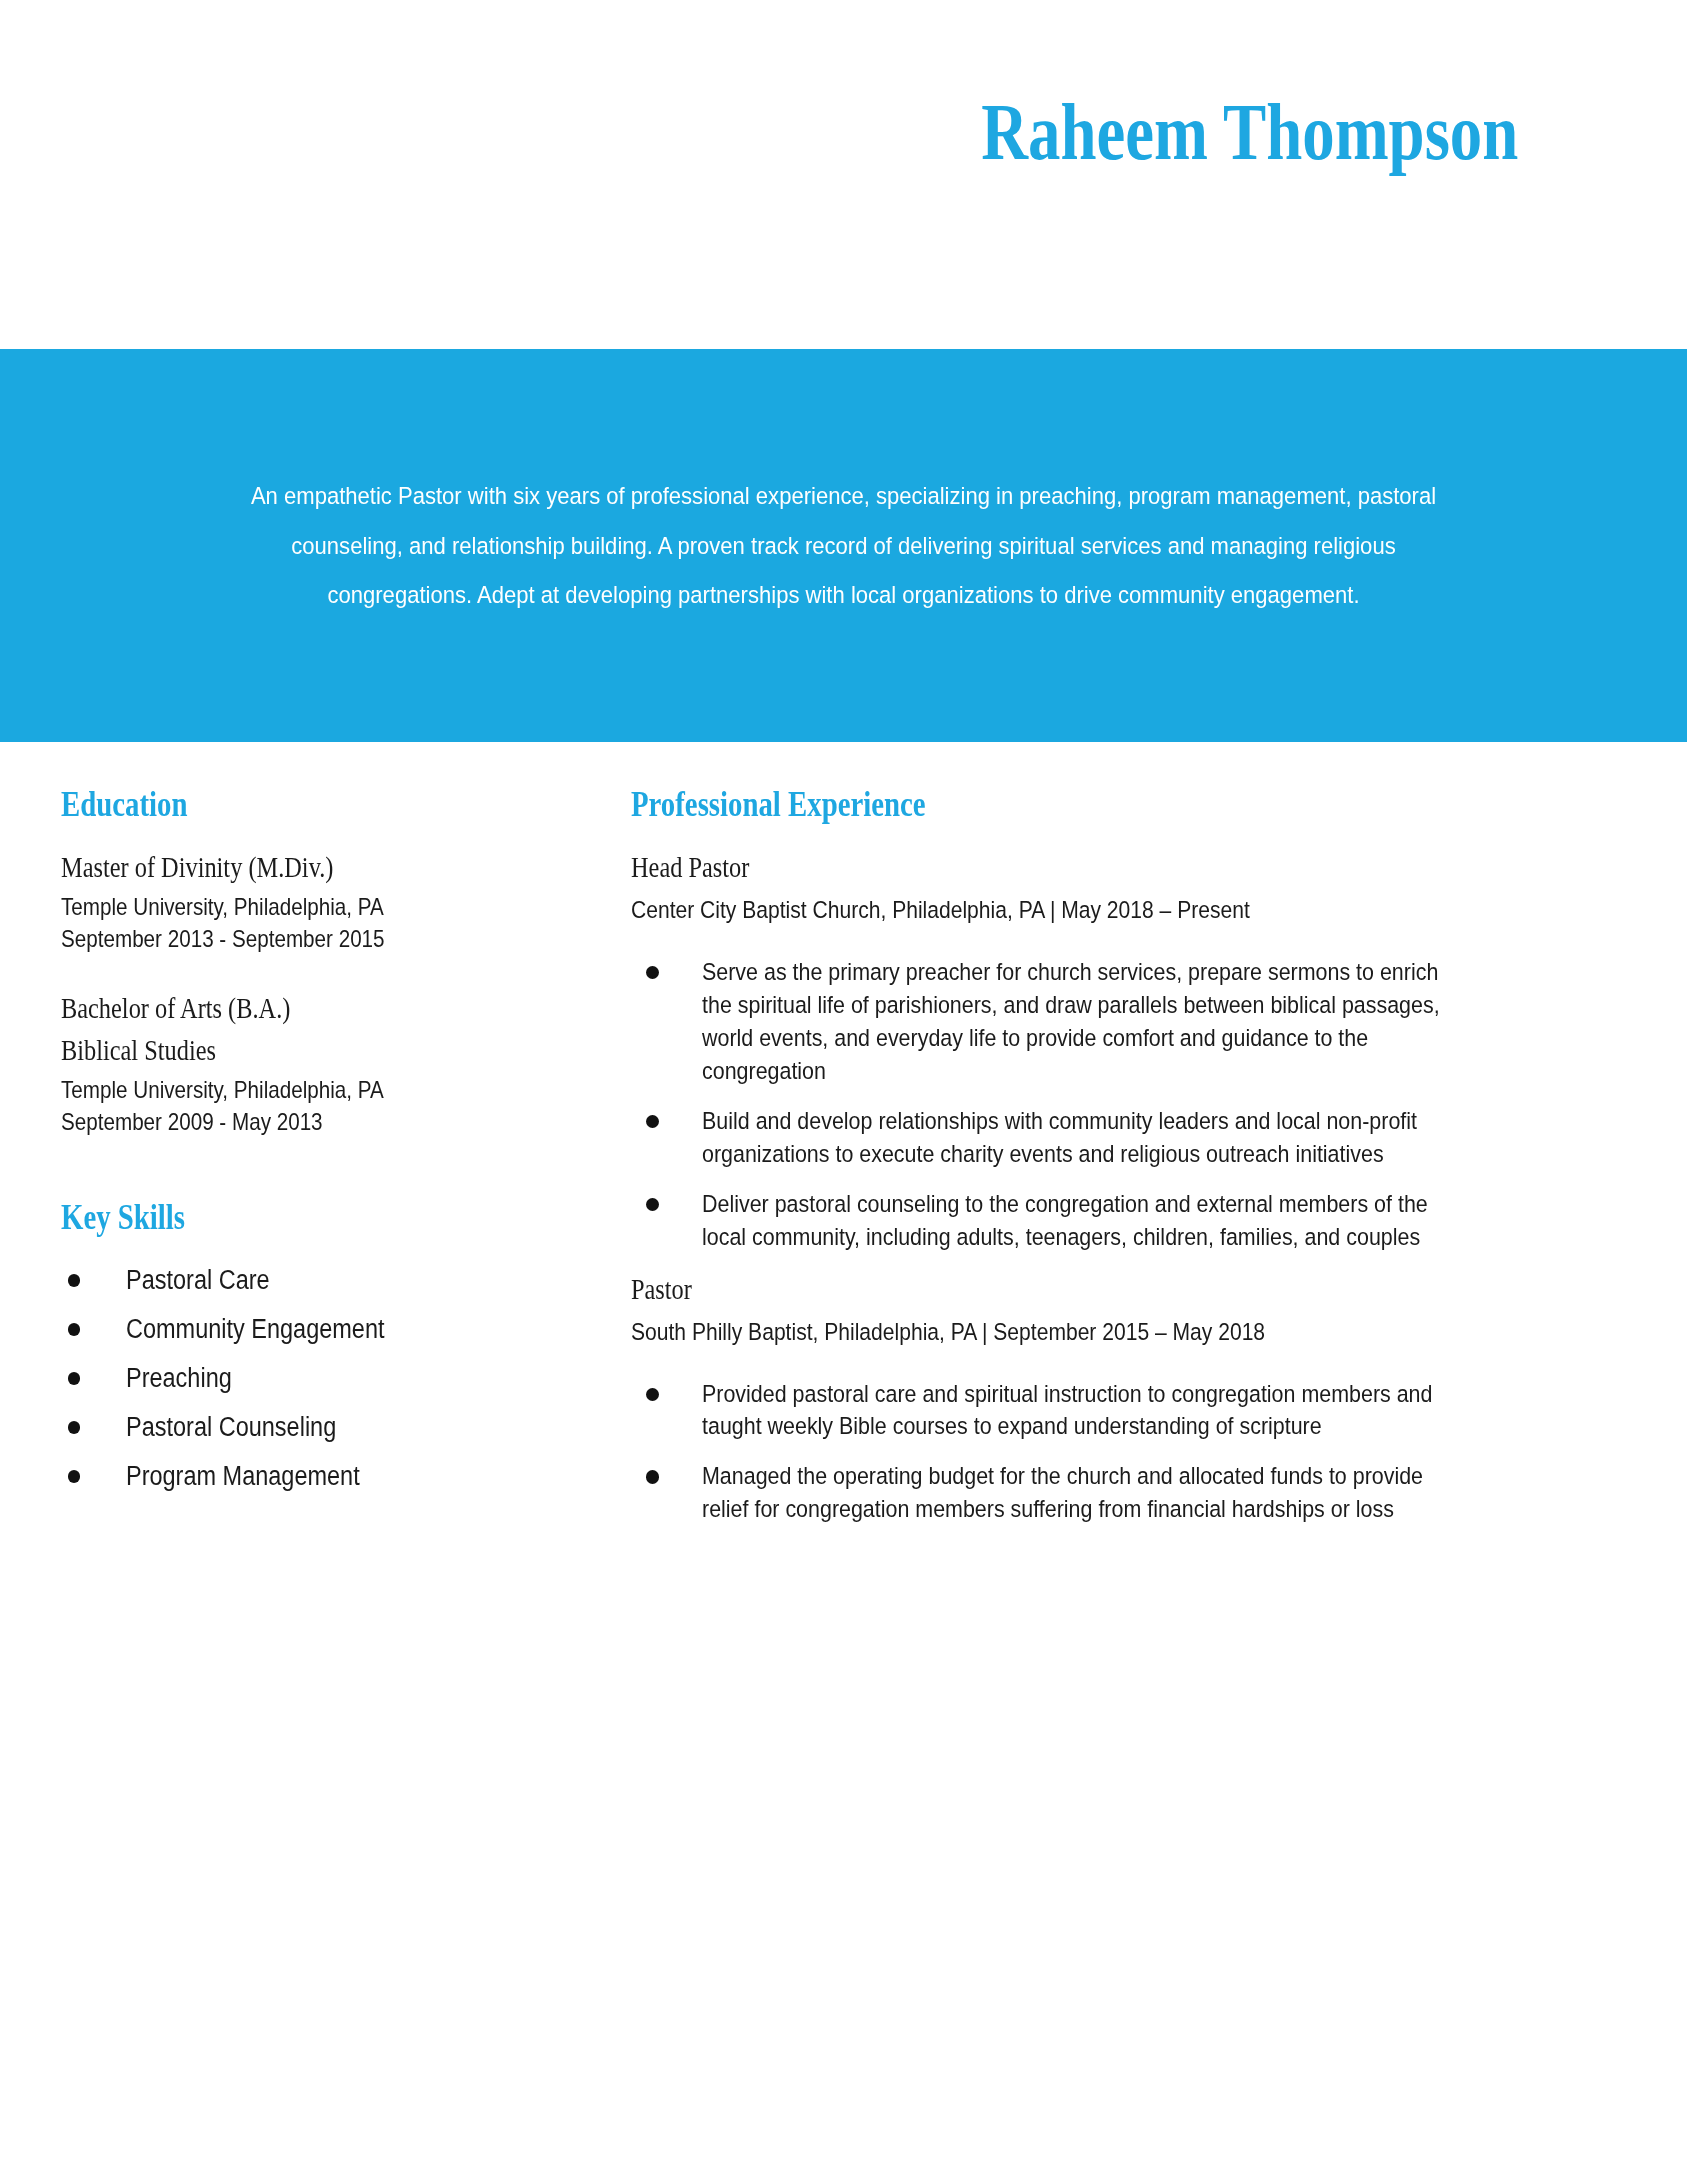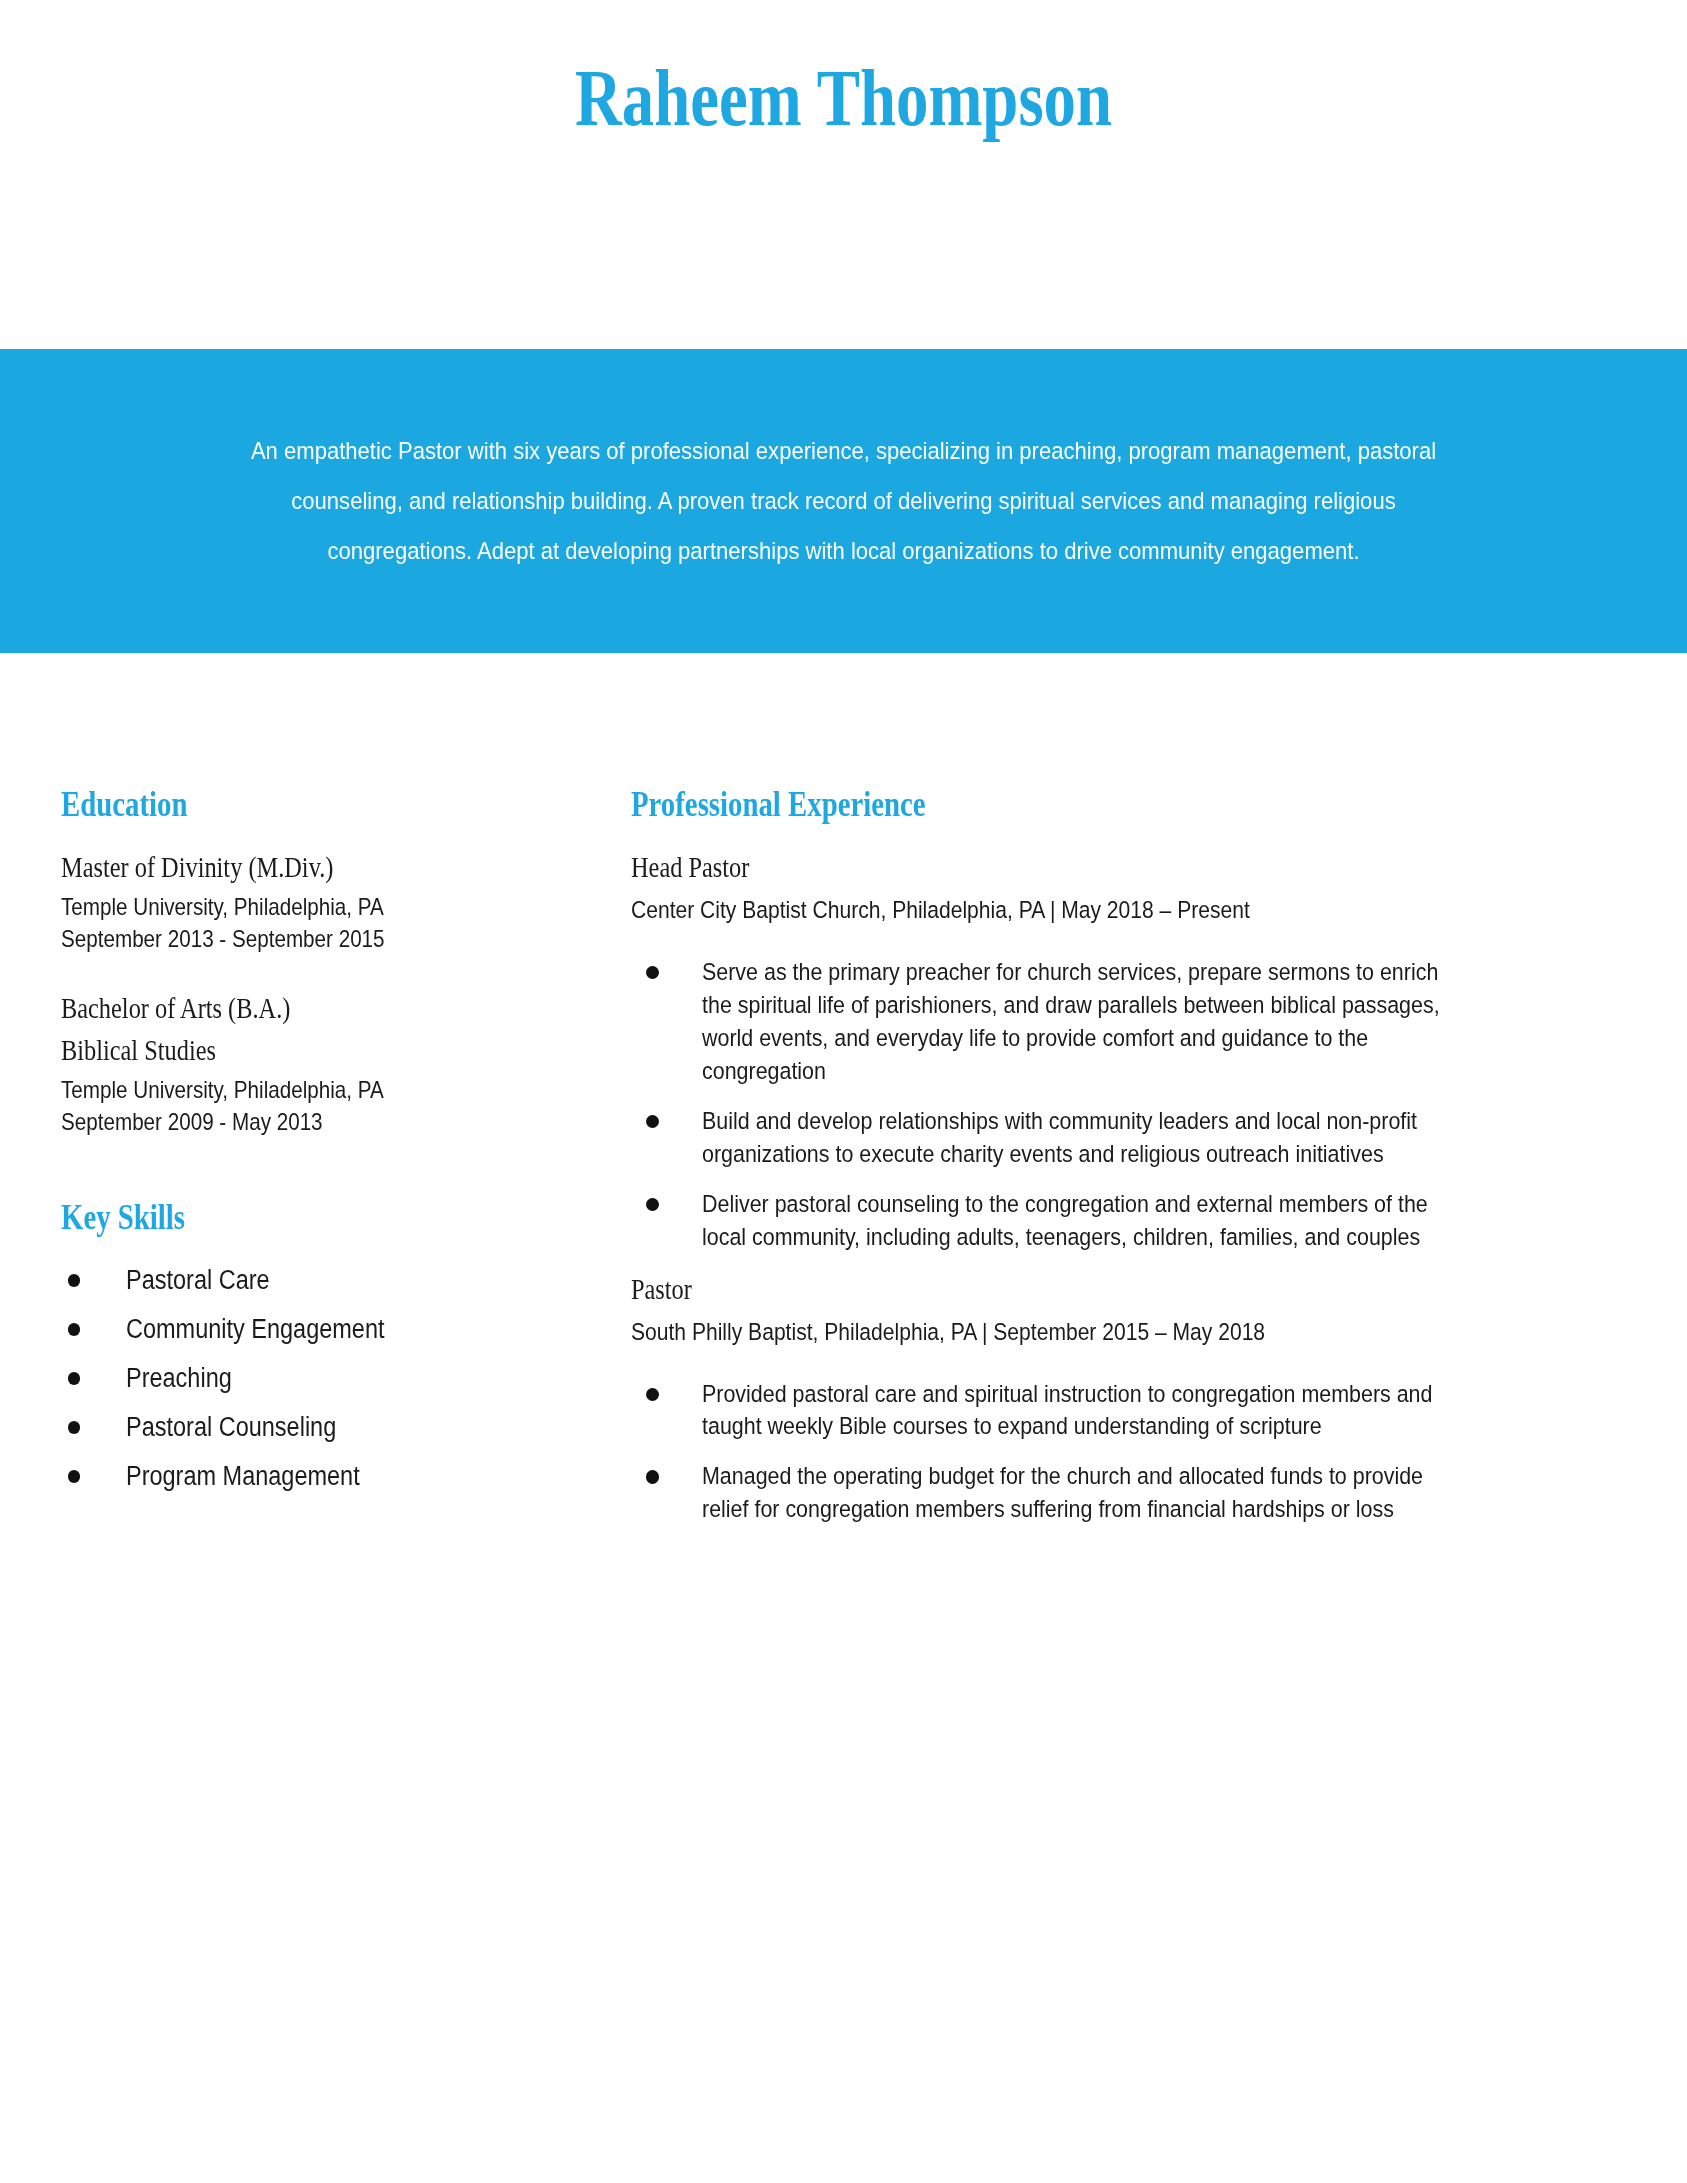--- a/index.html
+++ b/index.html
@@ -17,22 +17,22 @@
   .page {
     position: relative;
     width: 1687px;
     height: 2183px;
     background: #ffffff;
     overflow: hidden;
   }
 
   
   .header {
-    padding-top: 58px;
-    text-align: center;
+    padding-top: 92px;
+    text-align: right;
   }
   .name {
     font-family: "Liberation Serif", "DejaVu Serif", serif;
     font-weight: bold;
     font-size: 81px;
     line-height: 1.0;
     letter-spacing: 0px;
     color: #1EA7E1;
     transform: scaleX(0.80);
     transform-origin: center center;
@@ -51,21 +51,21 @@
     transform-origin: center center;
     white-space: nowrap;
   }
 
   
   .summary-banner {
     position: absolute;
     left: 0;
     top: 349px;
     width: 1687px;
-    height: 304px;
+    height: 393px;
     background: #1BA8E0;
     box-sizing: border-box;
     display: flex;
     align-items: center;
     justify-content: center;
   }
   .summary-text {
     width: 1343px;
     margin: 0 auto;
     text-align: center;

